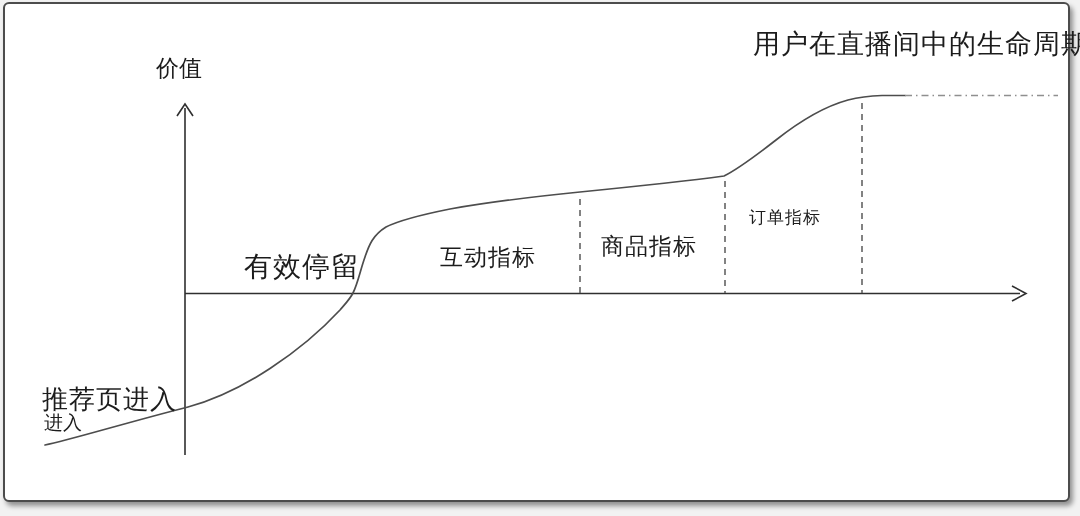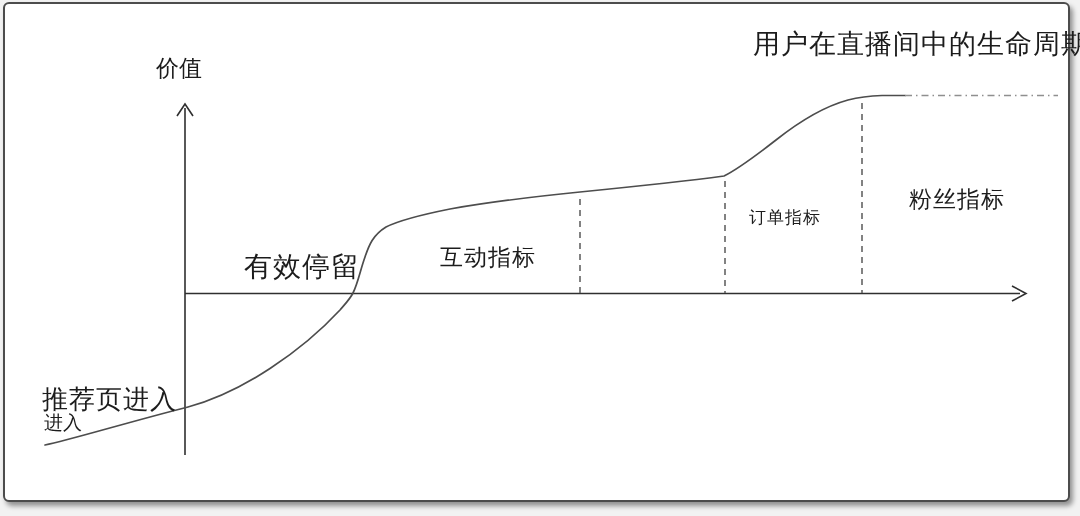--- a/index.html
+++ b/index.html
@@ -85,16 +85,16 @@
 
     <line x1="905" y1="95.5" x2="1058" y2="95.5" stroke="var(--plateau-dotted)" stroke-width="1.5" stroke-dasharray="7 4 1.5 4"></line>
   </svg>
 
   <div class="lbl lbl-title">用户在直播间中的生命周期</div>
   <div class="lbl lbl-yaxis">价值</div>
   <div class="lbl lbl-entry-source">推荐页进入</div>
   <div class="lbl lbl-entry">进入</div>
   <div class="lbl lbl-stay">有效停留</div>
   <div class="lbl lbl-interaction">互动指标</div>
+  <div class="lbl lbl-product">商品指标</div>
   <div class="lbl lbl-order">订单指标</div>
-  <div class="lbl lbl-fans">粉丝指标</div>
 
 </div>
 
 </body></html>

